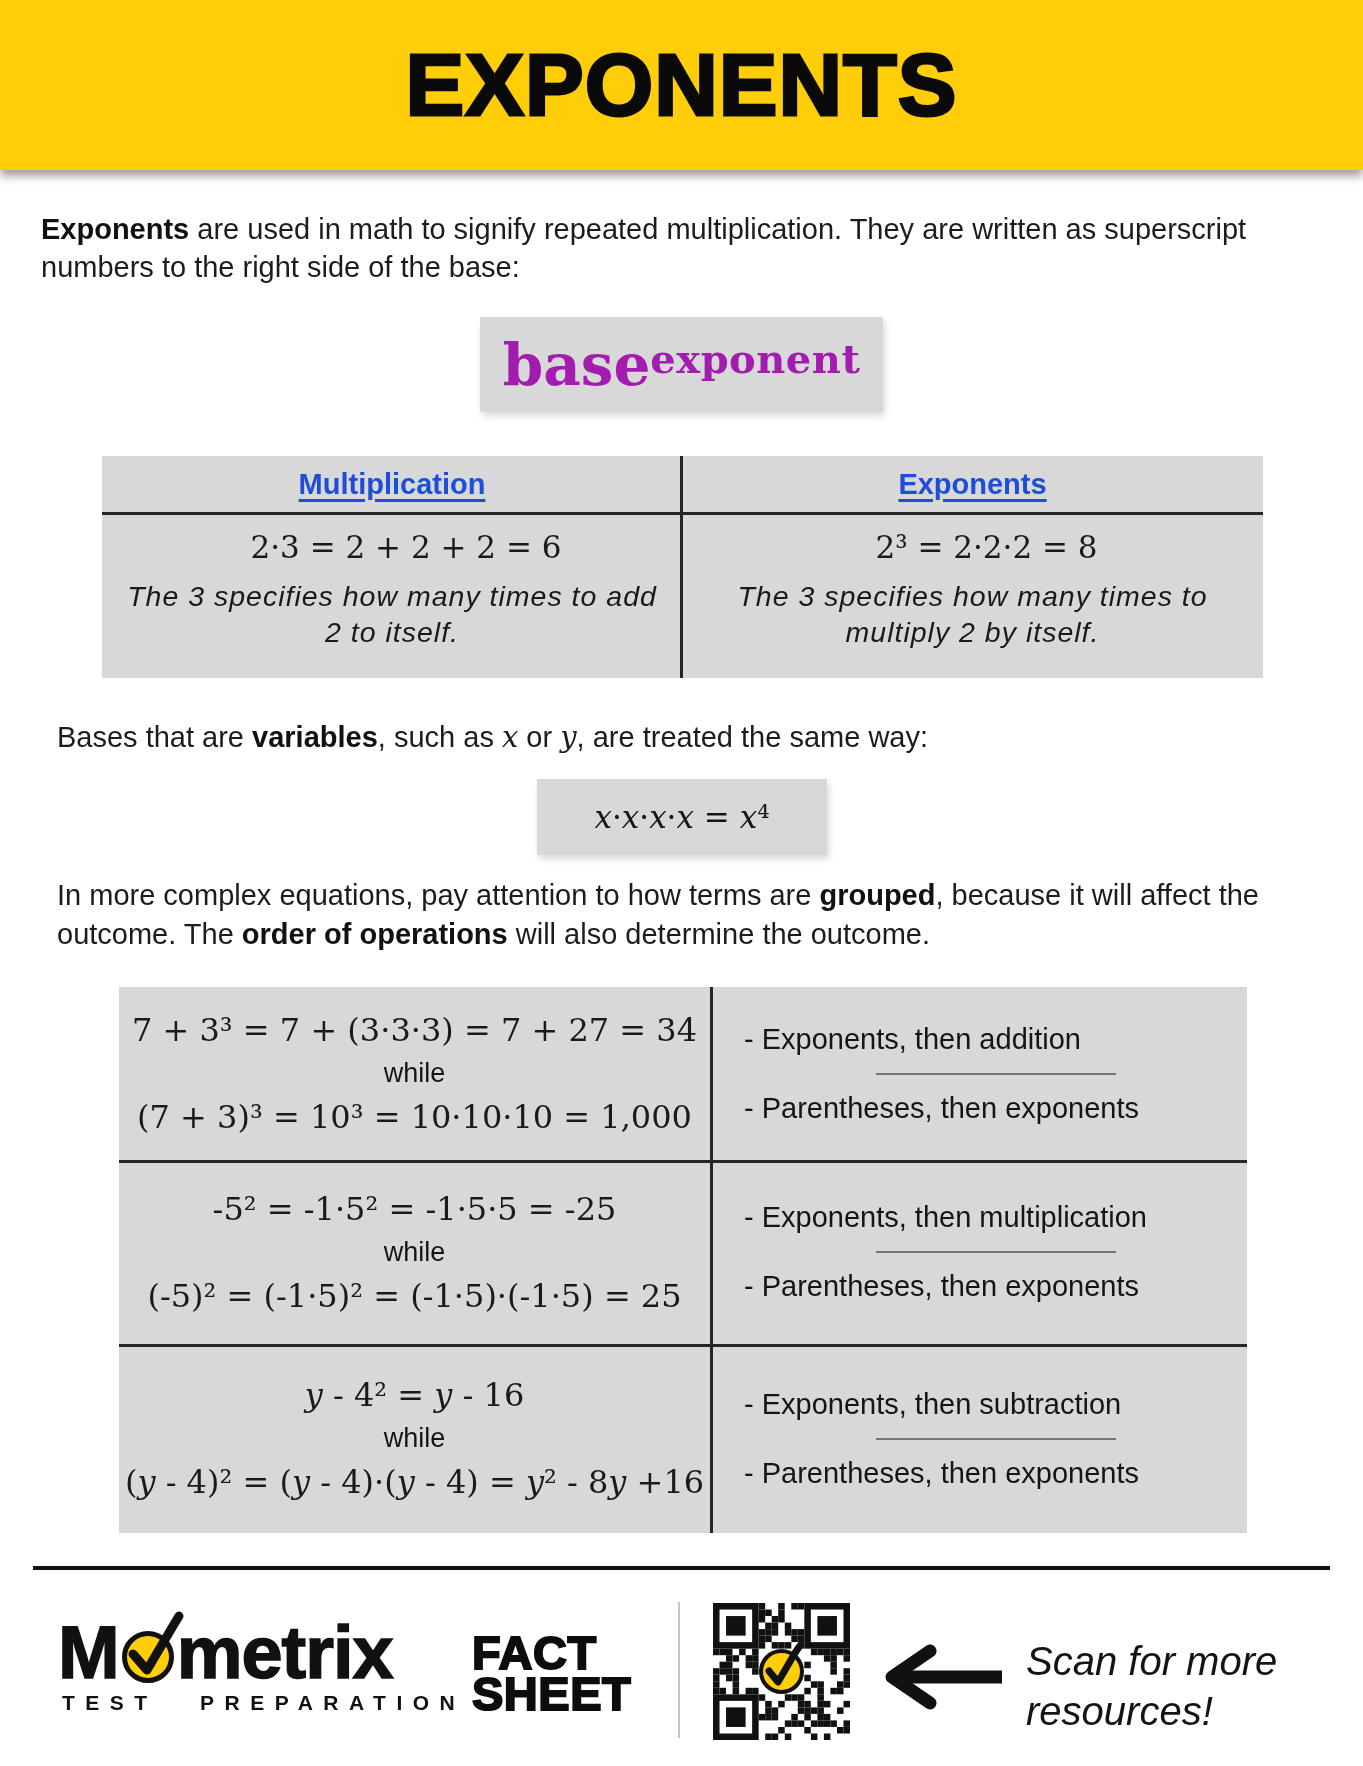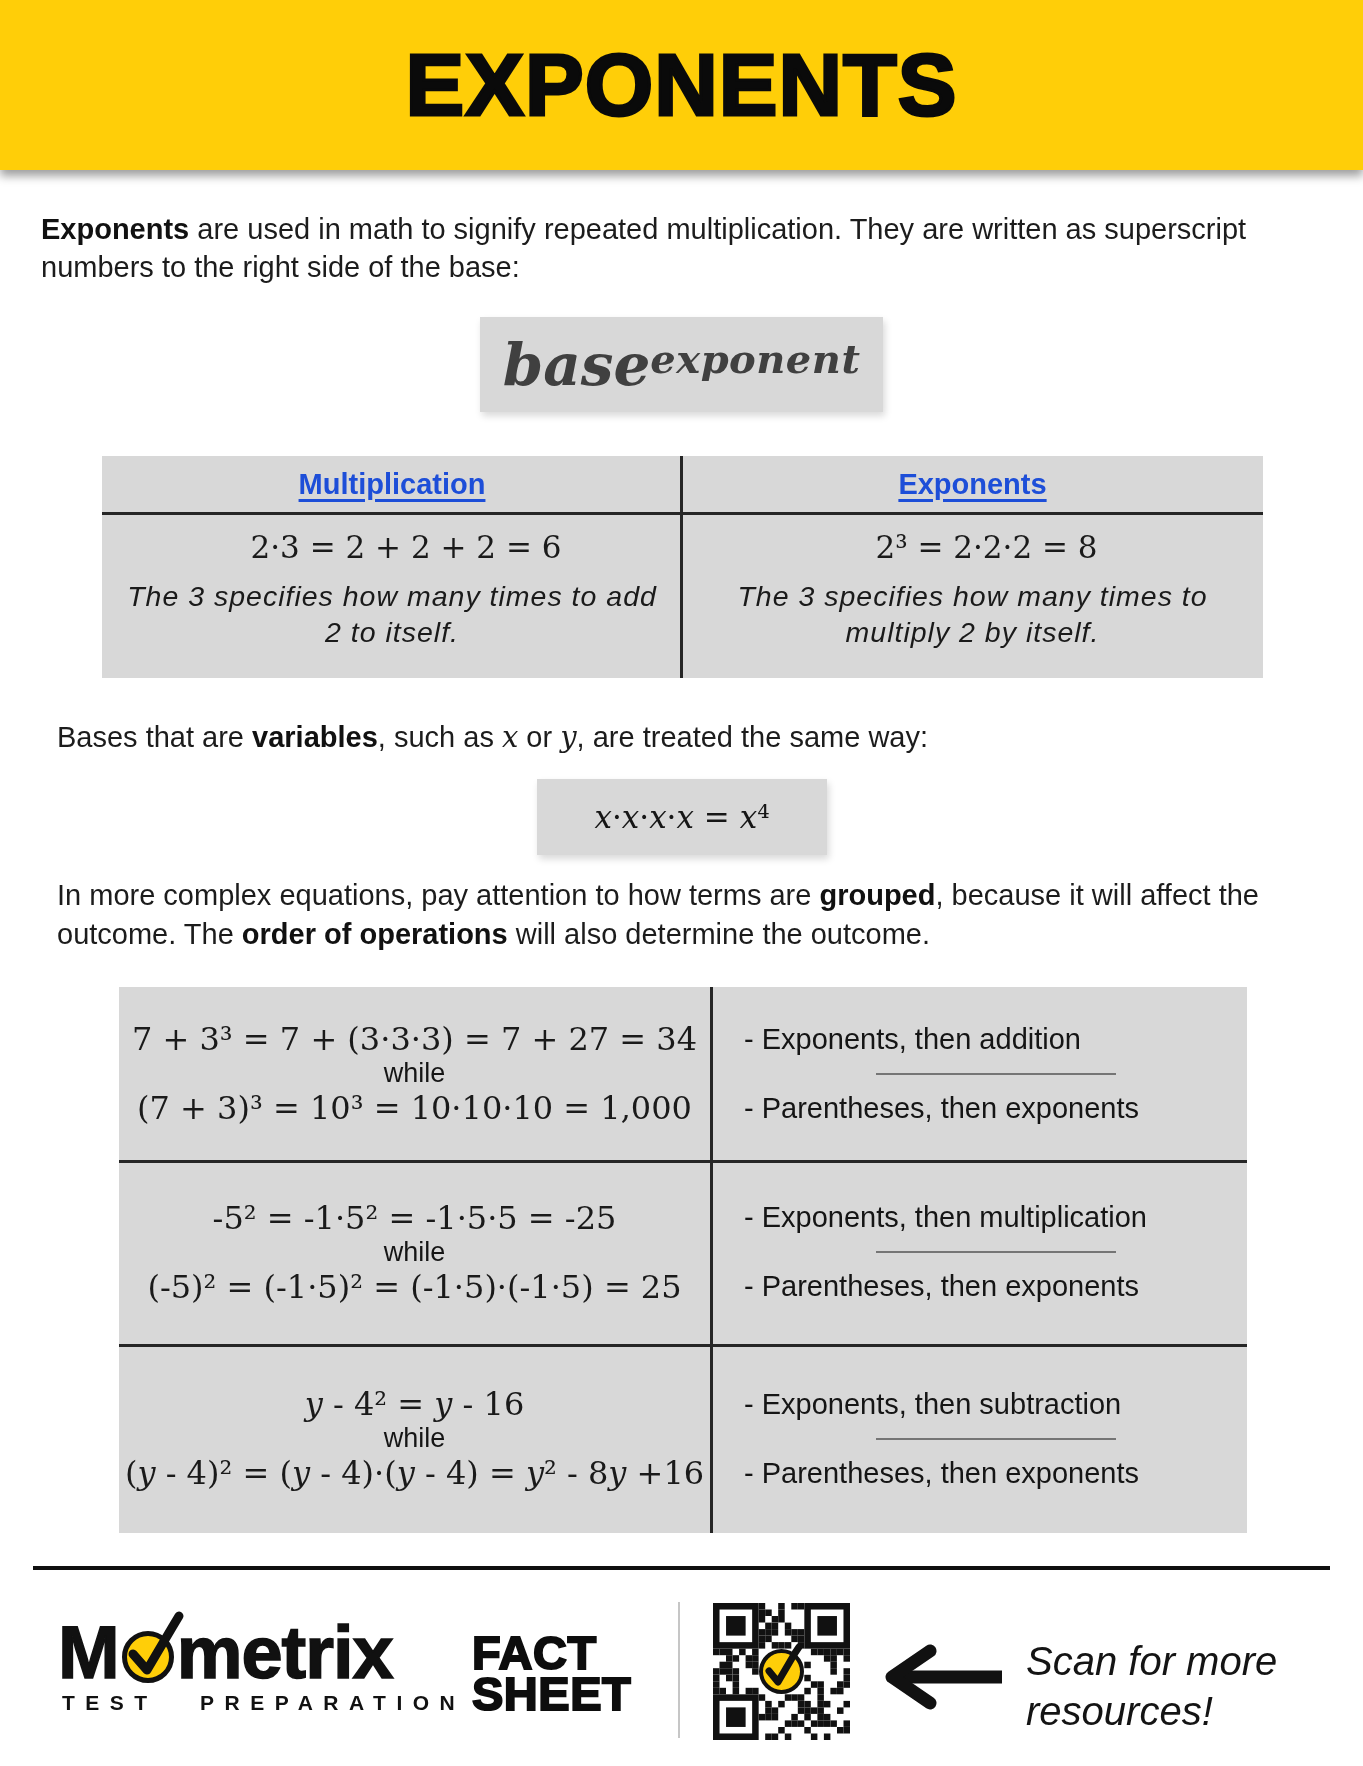--- a/index.html
+++ b/index.html
@@ -18,41 +18,41 @@
     box-shadow:0 6px 9px rgba(0,0,0,.38);display:flex;align-items:center;justify-content:center;}
   .banner h1{margin:0;font-size:88px;font-weight:bold;color:#0a0a0a;letter-spacing:1px;
     -webkit-text-stroke:3px #0a0a0a;}
   
   .para{position:absolute;font-size:29px;line-height:38px;color:var(--ink);}
   .para b{font-weight:bold;color:#111;}
   .para i{font-family:"DejaVu Serif","Liberation Serif",serif;font-style:italic;}
   
   .fbox{position:absolute;background:var(--gray);display:flex;align-items:center;justify-content:center;
     box-shadow:2px 4px 7px rgba(0,0,0,.15);}
-  .base-formula{font-family:"DejaVu Serif","Liberation Serif",serif;font-style:italic;font-weight:bold;
-    font-size:58px;color:#404040;line-height:1;}
+  .base-formula{font-family:"DejaVu Serif","Liberation Serif",serif;font-weight:bold;
+    font-size:58px;color:#a21caf;line-height:1;}
   .base-formula sup{font-size:40px;vertical-align:12px;letter-spacing:.5px;}
   .x-formula{font-family:"DejaVu Serif","Liberation Serif",serif;font-size:31px;color:#161616;}
   
   .t1{position:absolute;left:102px;top:456px;width:1161px;height:222px;background:var(--gray);}
   .t1 .vdiv{position:absolute;left:578px;top:0;bottom:0;width:2.5px;background:var(--dark);}
   .t1 .hdiv{position:absolute;left:0;right:0;top:56px;height:2.5px;background:var(--dark);}
   .t1 .cols{display:grid;grid-template-columns:580px 581px;height:100%;}
   .t1 .col{display:flex;flex-direction:column;align-items:center;text-align:center;}
   .t1 .hdr{height:56px;display:flex;align-items:center;justify-content:center;font-size:29px;font-weight:bold;
     text-decoration:underline;text-decoration-thickness:3px;text-underline-offset:5px;color:#1d4ed8;}
   .t1 .eq{margin-top:17px;font-family:"DejaVu Serif","Liberation Serif",serif;font-size:31px;color:#1a1a1a;margin-left:28px;}
   .t1 .note{margin-top:13px;font-size:28.5px;line-height:36px;font-style:italic;letter-spacing:1px;color:#1a1a1a;max-width:540px;}
   
   .t2{position:absolute;left:119px;top:987px;width:1128px;height:546px;background:var(--gray);}
   .t2 .vdiv{position:absolute;left:591px;top:0;bottom:0;width:2.5px;background:var(--dark);}
   .t2 .h1{position:absolute;left:0;right:0;top:173px;height:2.5px;background:var(--dark);}
   .t2 .h2{position:absolute;left:0;right:0;top:357px;height:2.5px;background:var(--dark);}
   .t2 .grid{display:grid;grid-template-columns:591px 537px;grid-template-rows:173px 184px 189px;height:100%;}
-  .t2 .lcell{display:flex;flex-direction:column;align-items:center;justify-content:center;text-align:center;}
+  .t2 .lcell{display:flex;flex-direction:column;align-items:center;justify-content:center;text-align:center;gap:9px;}
   .t2 .eq{font-family:"DejaVu Serif","Liberation Serif",serif;font-size:32px;color:#1a1a1a;white-space:nowrap;}
   .t2 .eq i{font-style:italic;}
   .t2 .while{font-size:27px;color:#151515;}
   .t2 .rcell{display:flex;flex-direction:column;justify-content:center;align-items:flex-start;padding-left:34px;}
   .t2 .label{font-size:29px;color:#151515;}
   .t2 .minihr{width:240px;height:2px;background:#757575;margin:17px 0;align-self:center;}
   
   .rule{position:absolute;left:33px;top:1566px;width:1297px;height:3.5px;background:#101010;}
   .wordmark{position:absolute;left:58px;top:1621px;display:flex;align-items:flex-end;color:#111;}
   .wordmark .wm-txt{font-size:74px;font-weight:bold;letter-spacing:-1px;line-height:64px;

